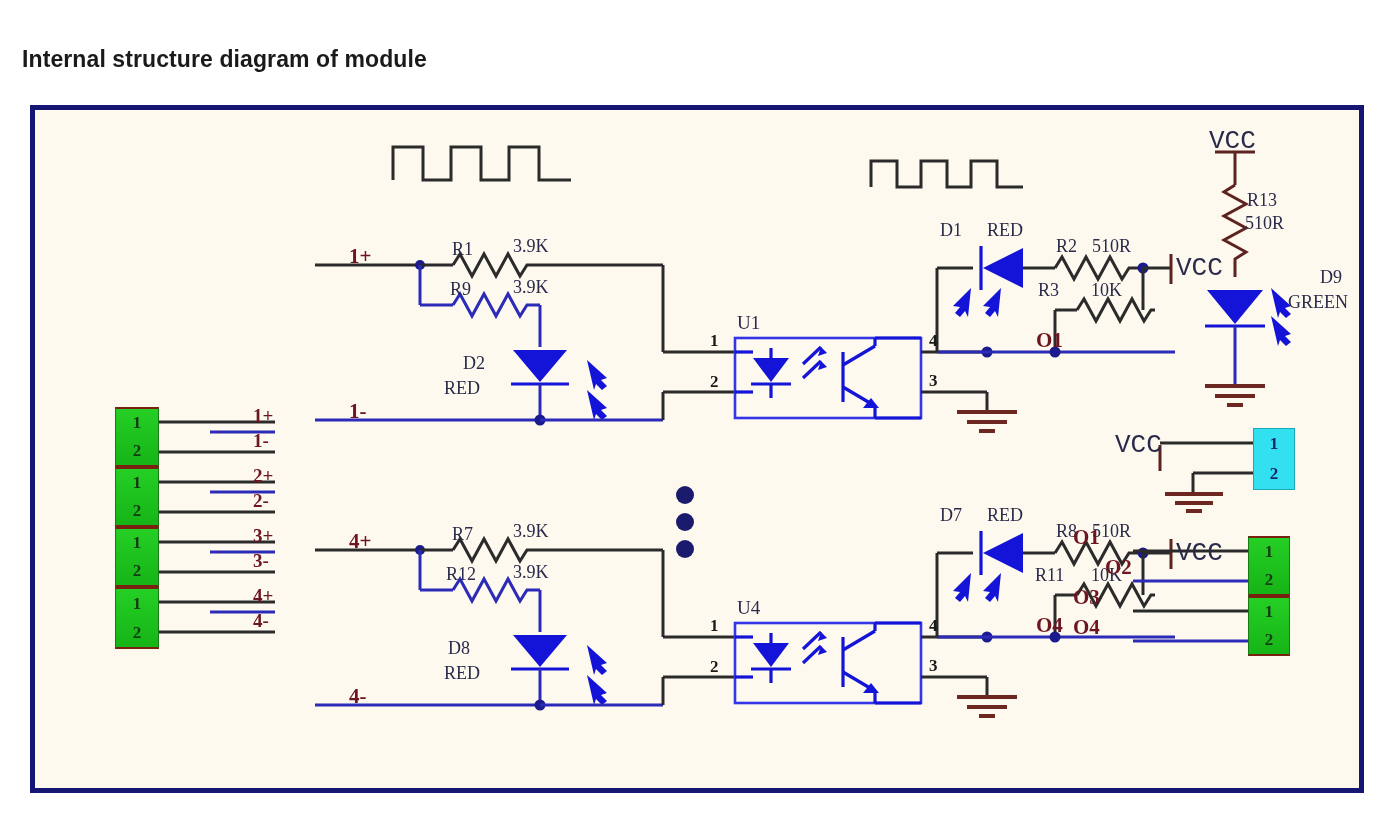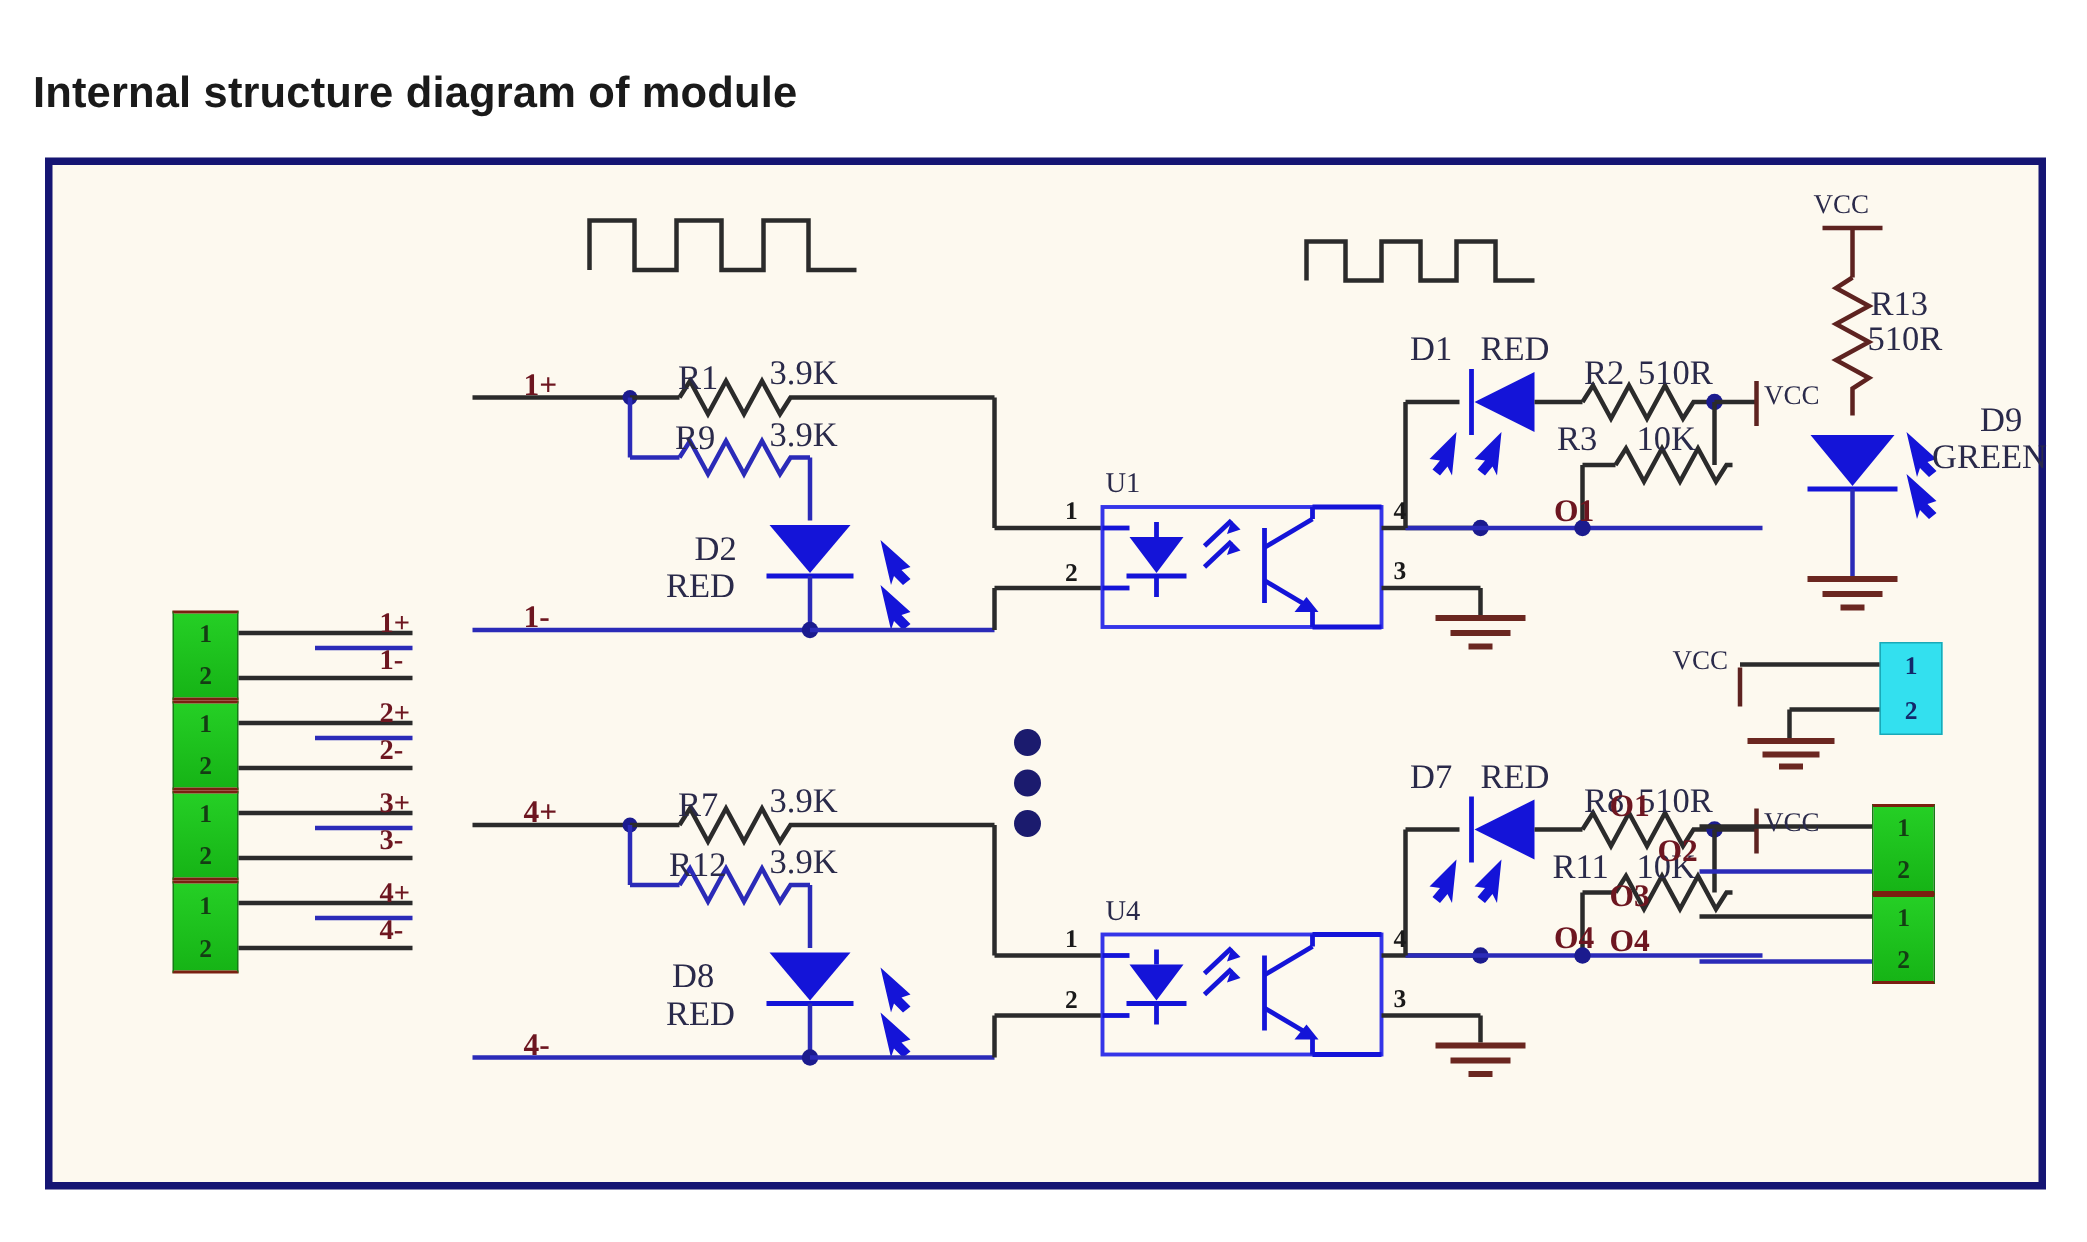--- a/index.html
+++ b/index.html
@@ -15,21 +15,21 @@
     position: relative;
     width: 1391px;
     height: 828px;
     background: #ffffff;
   }
   #page-title {
     position: absolute;
     left: 22px;
     top: 46px;
     font-family: "Liberation Sans", sans-serif;
-    font-size: 29px;
+    font-size: 23px;
     font-weight: bold;
     color: #1a1a1a;
     letter-spacing: 0.1px;
   }
   #diagram-frame {
     position: absolute;
     left: 30px;
     top: 105px;
     width: 1334px;
     height: 688px;
@@ -96,35 +96,35 @@
     font-family: "Liberation Serif", serif;
     font-weight: bold;
     color: #6d1620;
     font-size: 19px;
     white-space: nowrap;
   }
   .ref-label {
     position: absolute;
     font-family: "Liberation Serif", serif;
     color: #2a2a4a;
-    font-size: 23px;
+    font-size: 18px;
     white-space: nowrap;
   }
   .pin-num {
     position: absolute;
     font-family: "Liberation Serif", serif;
     color: #1a1a1a;
     font-size: 17px;
     font-weight: bold;
   }
   .vcc-label {
     position: absolute;
-    font-family: Liberation Serif, serif;
+    font-family: Liberation Mono, monospace;
     color: #2a2a4a;
-    font-size: 18px;
+    font-size: 26px;
   }
   .out-label {
     position: absolute;
     font-family: "Liberation Serif", serif;
     font-weight: bold;
     color: #6d1620;
     font-size: 21px;
   }
   .ic-label {
     position: absolute;

